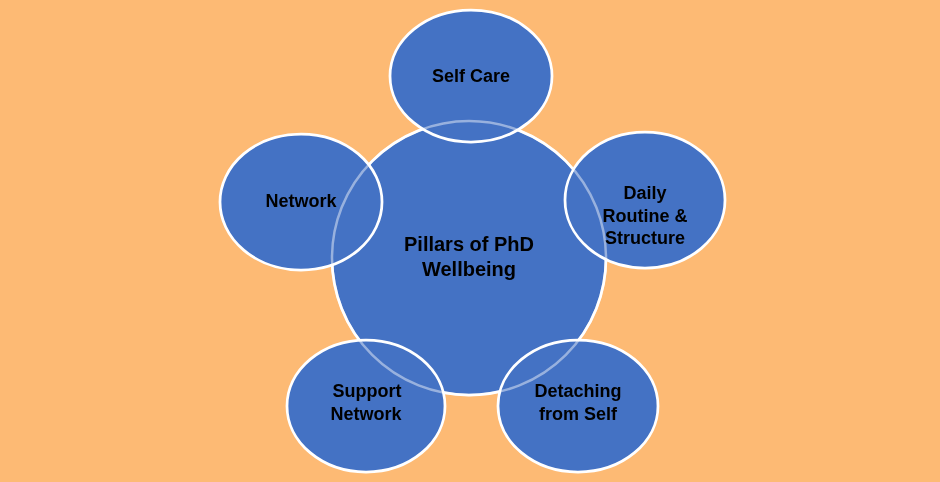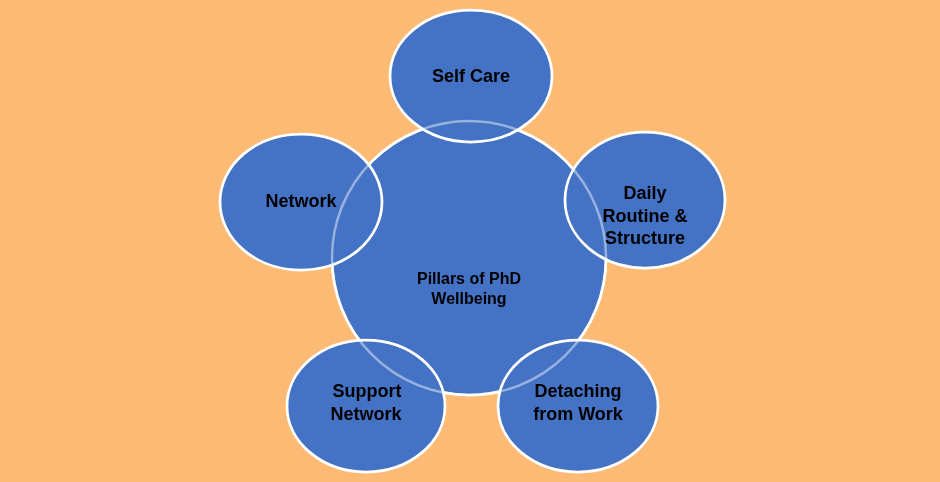--- a/index.html
+++ b/index.html
@@ -36,22 +36,21 @@
     font-weight: bold;
     text-align: center;
     white-space: pre-line;
     line-height: 1.25;
     letter-spacing: 0px;
   }
   .label.satellite {
     font-size: 18px;
   }
   .label.center {
-    font-size: 16px;
-    margin-top: 32px;
+    font-size: 20px;
   }
   .label-self-care        { left: 471px; top: 76px;  }
   .label-mindset          { left: 301px; top: 201px; }
   .label-daily            { left: 645px; top: 216px; }
   .label-center           { left: 469px; top: 257px; }
   .label-support          { left: 366px; top: 402px; text-align: right; }
   .label-detaching        { left: 578px; top: 402px; }
 </style>
 </head>
 <body>
@@ -71,21 +70,21 @@
     <ellipse class="center-outline-overlay" cx="469" cy="258" rx="137" ry="137"></ellipse>
   </svg>
 
   <div class="label satellite label-self-care">Self Care</div>
 
   <div class="label satellite label-daily">Daily
 Routine &amp;
 Structure</div>
 
   <div class="label satellite label-detaching">Detaching
-from Work</div>
+from Self</div>
 
   <div class="label satellite label-support">Support
 Network</div>
 
   <div class="label satellite label-mindset">Network</div>
 
   <div class="label center label-center">Pillars of PhD
 Wellbeing</div>
 
 </div>

